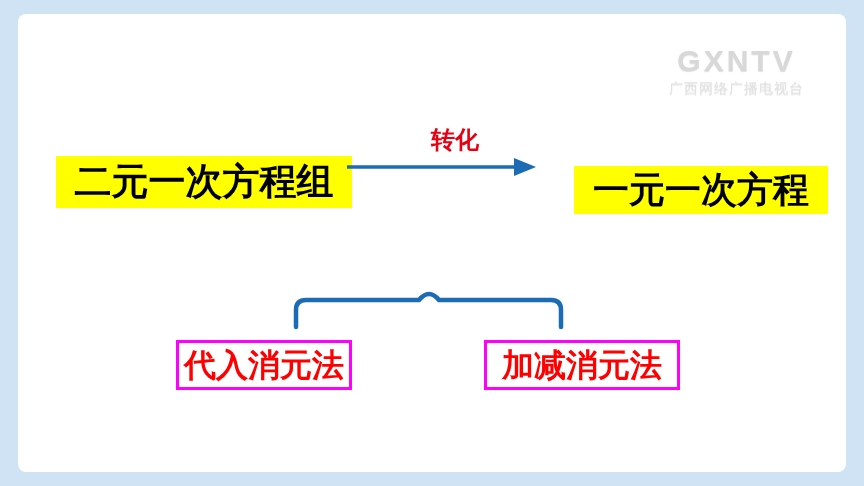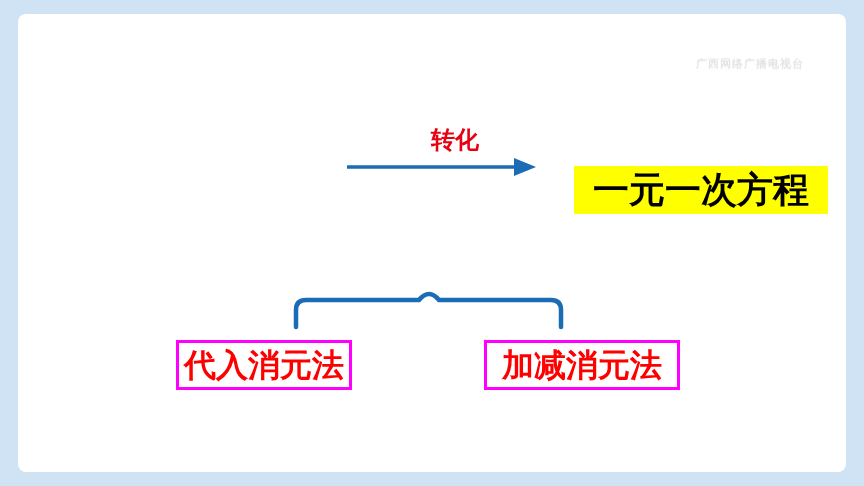--- a/index.html
+++ b/index.html
@@ -38,22 +38,22 @@
     user-select:none;
   }
   .wm-title{
     font-size:30px;
     font-weight:bold;
     letter-spacing:3px;
     color:var(--watermark-color);
     text-shadow:0 1px 1px rgba(160,160,160,0.35);
   }
   .wm-sub{
-    margin-top:12px;
-    font-size:11px;
+    margin-top:2px;
+    font-size:14px;
     letter-spacing:1px;
     color:#e2e2e2;
     text-shadow:0 1px 1px rgba(170,170,170,0.3);
   }
   .node{
     position:absolute;
     background:var(--highlight);
     color:var(--node-text);
     font-weight:bold;
     text-align:center;
@@ -122,23 +122,25 @@
     line-height:44px;
   }
 </style>
 </head>
 <body>
 
 <div class="stage">
   <div class="panel">
 
     <div class="watermark">
+      <div class="wm-title">GXNTV</div>
       <div class="wm-sub">广西网络广播电视台</div>
     </div>
 
+    <div class="node left">二元一次方程组</div>
 
     <div class="flow-label top">转化</div>
 
     <div class="node right">一元一次方程</div>
 
 
     <div class="method m-left">代入消元法</div>
 
     <div class="method m-right">加减消元法</div>
   </div>

